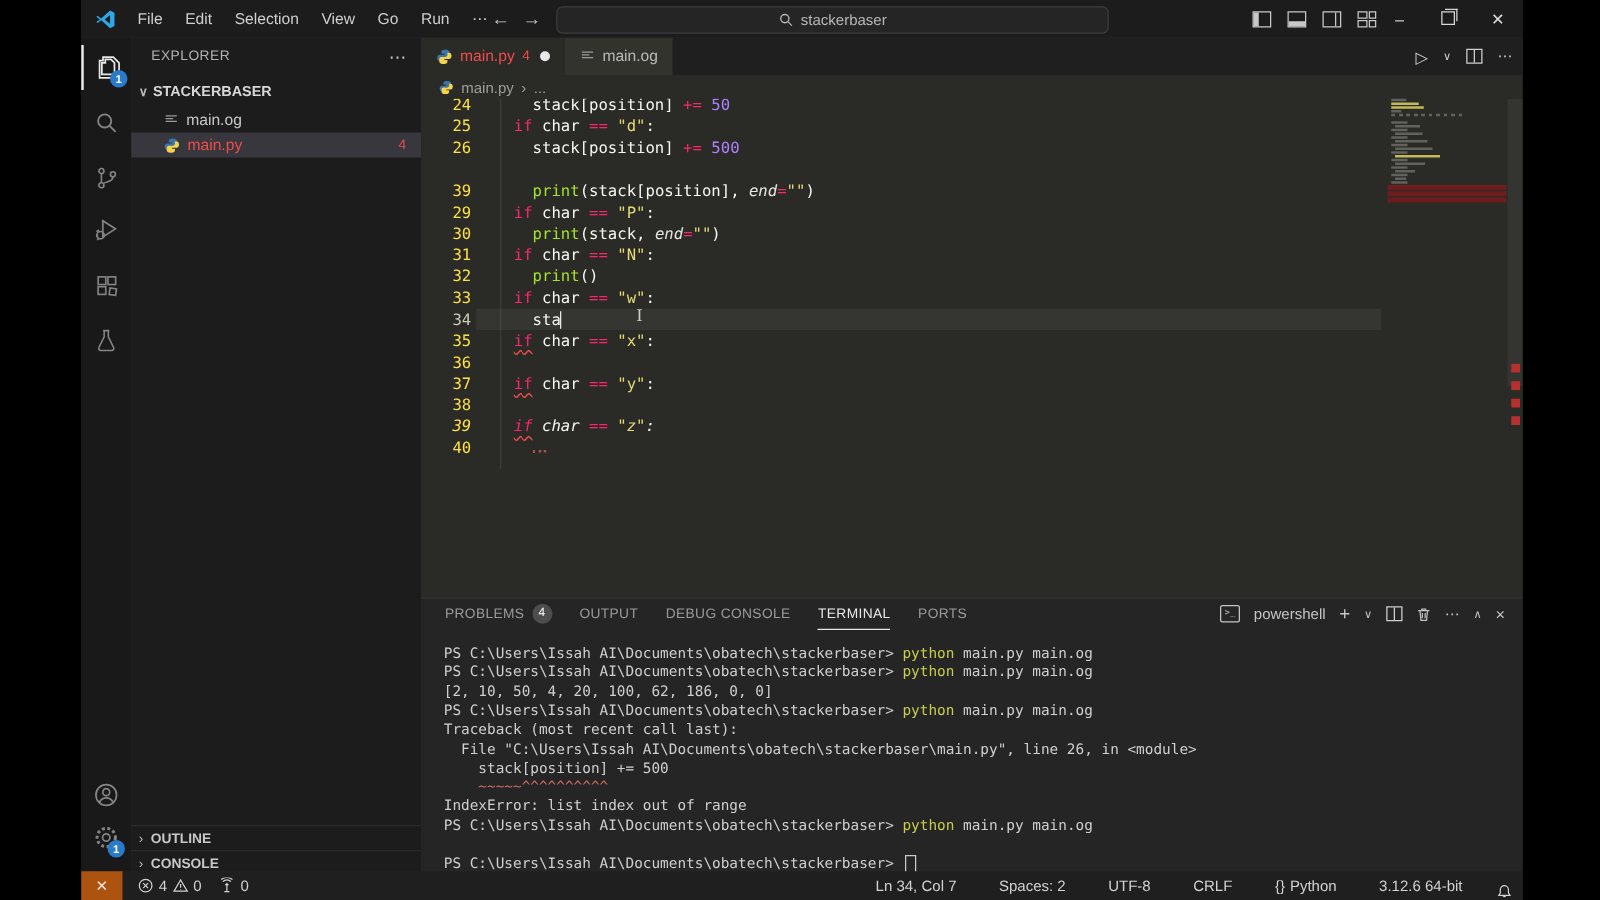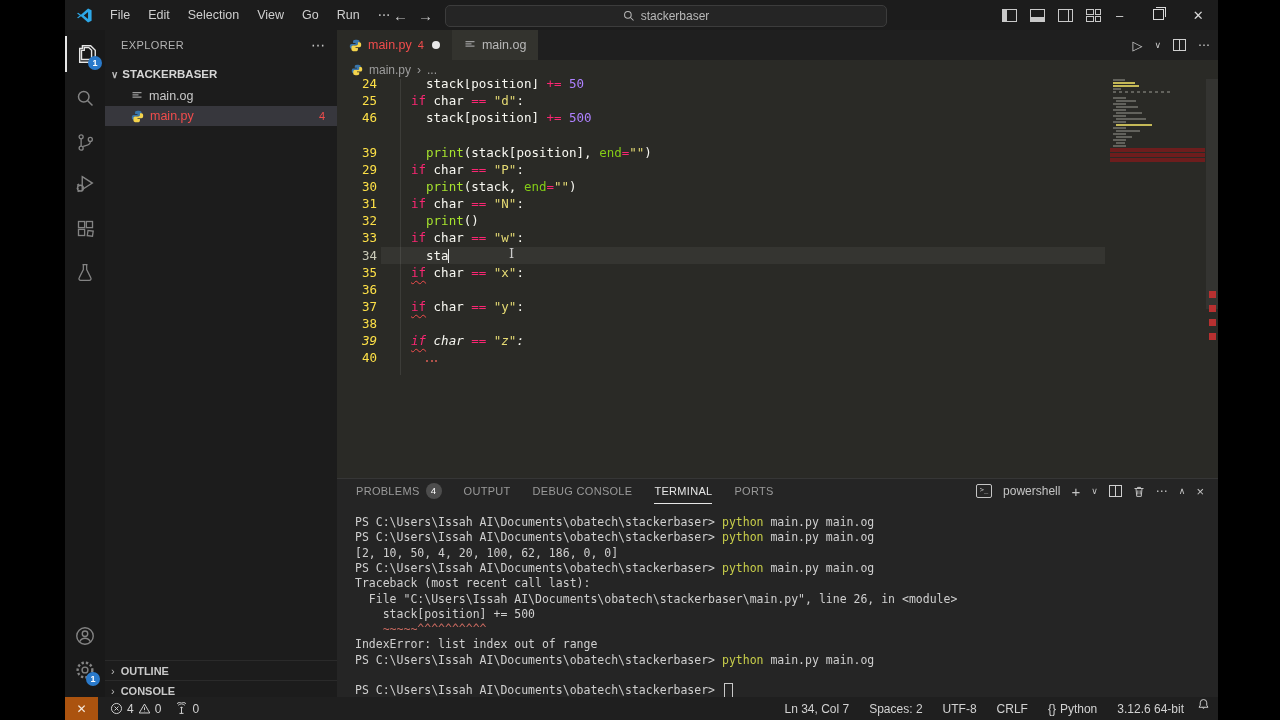--- a/index.html
+++ b/index.html
@@ -74,21 +74,21 @@
   
   #code-area{position:absolute;left:0;top:49px;width:869px;height:399px;overflow:hidden;
              font-family:"DejaVu Sans Mono",monospace;font-size:12.5px}
   .code-row{position:absolute;left:0;width:100%;height:17px;line-height:17px;white-space:pre}
   .gutter{position:absolute;left:0;top:0;width:40px;text-align:right;color:#fde047}
   .code-row.current .gutter{color:#cacab8}
   .codetext{position:absolute;left:74px;top:0}
   .current-bg{position:absolute;left:44px;top:0;width:724px;height:17px;background:rgba(255,255,255,.055)}
   .indent-guide{position:absolute;left:63px;top:0;width:1px;height:296px;background:#3c3c38}
   .tok-pl{color:#f8f8f2}.tok-kw,.tok-op{color:#f92672}.tok-str{color:#e6db74}
-  .tok-num{color:#ae81ff}.tok-fn{color:#a6e22e}.tok-param{color:#84cc16;}
+  .tok-num{color:#ae81ff}.tok-fn{color:#a6e22e}.tok-param{color:#e5e5e5;font-style:italic}
   .tok-kwerr{color:#f92672;text-decoration:underline wavy #f14c4c 1px;text-underline-offset:3px}
   .caret{display:inline-block;width:1.5px;height:14px;background:#eaeaea;vertical-align:middle;margin-left:-1px}
   .squiggle-block{display:inline-block;width:11px;height:9px;border-bottom:2px dotted #b0524a}
   .mouse-ibeam{position:absolute;left:172px;top:167px;color:#c9c9c9;font-family:"DejaVu Serif",serif;font-size:13px}
 
   
   #minimap{position:absolute;left:773px;top:49px;width:96px;height:399px}
   .mm-row{position:relative;height:2px;margin-bottom:1px}
   .mm-seg{position:absolute;top:0;height:2px}
   .mm-g{background:#62625c}.mm-y{background:#c5b957}.mm-r{background:#6d1d1d;height:4px}
@@ -110,21 +110,21 @@
             font-family:"DejaVu Sans Mono",monospace;font-size:11.5px}
   .t-row{position:absolute;left:0;height:15px;line-height:15px;white-space:pre}
   .t-d{color:#cfcfcf}.t-py{color:#c8ce4a}.t-sq{color:#c96a60}
   .term-cursor{display:inline-block;width:7px;height:13px;border:1px solid #c9c9c9;vertical-align:middle;margin-left:2px}
 
   
   .statusbar{position:absolute;left:0;top:697px;width:1153px;height:23px;background:#1f1f1f;display:flex;align-items:center;font-size:12px;color:#d2d2d2}
   .remote{width:33px;height:23px;background:#ab530f;color:#f5e9dd;display:flex;align-items:center;justify-content:center;font-size:12px}
   .sb-item{display:flex;align-items:center;gap:4px;padding:0 6px;height:23px}
   .sb-left{display:flex;align-items:center;margin-left:6px;gap:2px}
-  .sb-right{position:absolute;right:8px;display:flex;align-items:flex-start;gap:6px}
+  .sb-right{position:absolute;right:8px;display:flex;align-items:flex-end;gap:20px}
   .sb-right .sb-item{padding:0 7px}
   svg{display:block}
 </style>
 </head>
 <body>
 
 <div id="win">
 
   <div class="titlebar">
     <svg class="logo" viewBox="0 0 24 24">
@@ -300,21 +300,21 @@
       <span>main.py</span>
       <span>›</span>
       <span>...</span>
     </div>
 
     <div id="code-area">
       <div class="indent-guide"></div>
       <span class="mouse-ibeam">I</span>
     <div class="code-row" style="top: -4px;"><span class="gutter">24</span><span class="codetext"><span class="tok-pl">  stack[position] </span><span class="tok-op">+=</span><span class="tok-pl"> </span><span class="tok-num">50</span></span></div>
         <div class="code-row" style="top: 13.15px;"><span class="gutter">25</span><span class="codetext"><span class="tok-kw">if</span><span class="tok-pl"> char </span><span class="tok-op">==</span><span class="tok-pl"> </span><span class="tok-str">"d"</span><span class="tok-pl">:</span></span></div>
-        <div class="code-row" style="top: 30.3px;"><span class="gutter">46</span><span class="codetext"><span class="tok-pl">  stack[position] </span><span class="tok-op">+=</span><span class="tok-pl"> </span><span class="tok-num">500</span></span></div>
+        <div class="code-row" style="top: 30.3px;"><span class="gutter">26</span><span class="codetext"><span class="tok-pl">  stack[position] </span><span class="tok-op">+=</span><span class="tok-pl"> </span><span class="tok-num">500</span></span></div>
         <div class="code-row" style="top: 64.6px;"><span class="gutter">39</span><span class="codetext"><span class="tok-pl">  </span><span class="tok-fn">print</span><span class="tok-pl">(stack[position], </span><span class="tok-param">end</span><span class="tok-op">=</span><span class="tok-str">""</span><span class="tok-pl">)</span></span></div>
         <div class="code-row" style="top: 81.75px;"><span class="gutter">29</span><span class="codetext"><span class="tok-kw">if</span><span class="tok-pl"> char </span><span class="tok-op">==</span><span class="tok-pl"> </span><span class="tok-str">"P"</span><span class="tok-pl">:</span></span></div>
         <div class="code-row" style="top: 98.9px;"><span class="gutter">30</span><span class="codetext"><span class="tok-pl">  </span><span class="tok-fn">print</span><span class="tok-pl">(stack, </span><span class="tok-param">end</span><span class="tok-op">=</span><span class="tok-str">""</span><span class="tok-pl">)</span></span></div>
         <div class="code-row" style="top: 116.05px;"><span class="gutter">31</span><span class="codetext"><span class="tok-kw">if</span><span class="tok-pl"> char </span><span class="tok-op">==</span><span class="tok-pl"> </span><span class="tok-str">"N"</span><span class="tok-pl">:</span></span></div>
         <div class="code-row" style="top: 133.2px;"><span class="gutter">32</span><span class="codetext"><span class="tok-pl">  </span><span class="tok-fn">print</span><span class="tok-pl">()</span></span></div>
         <div class="code-row" style="top: 150.35px;"><span class="gutter">33</span><span class="codetext"><span class="tok-kw">if</span><span class="tok-pl"> char </span><span class="tok-op">==</span><span class="tok-pl"> </span><span class="tok-str">"w"</span><span class="tok-pl">:</span></span></div>
         <div class="code-row current" style="top: 167.5px;"><div class="current-bg"></div><span class="gutter">34</span><span class="codetext"><span class="tok-pl">  sta</span><span class="caret"></span></span></div>
         <div class="code-row" style="top: 184.65px;"><span class="gutter">35</span><span class="codetext"><span class="tok-kwerr">if</span><span class="tok-pl"> char </span><span class="tok-op">==</span><span class="tok-pl"> </span><span class="tok-str">"x"</span><span class="tok-pl">:</span></span></div>
         <div class="code-row" style="top: 201.8px;"><span class="gutter">36</span><span class="codetext"></span></div>
         <div class="code-row" style="top: 218.95px;"><span class="gutter">37</span><span class="codetext"><span class="tok-kwerr">if</span><span class="tok-pl"> char </span><span class="tok-op">==</span><span class="tok-pl"> </span><span class="tok-str">"y"</span><span class="tok-pl">:</span></span></div>

